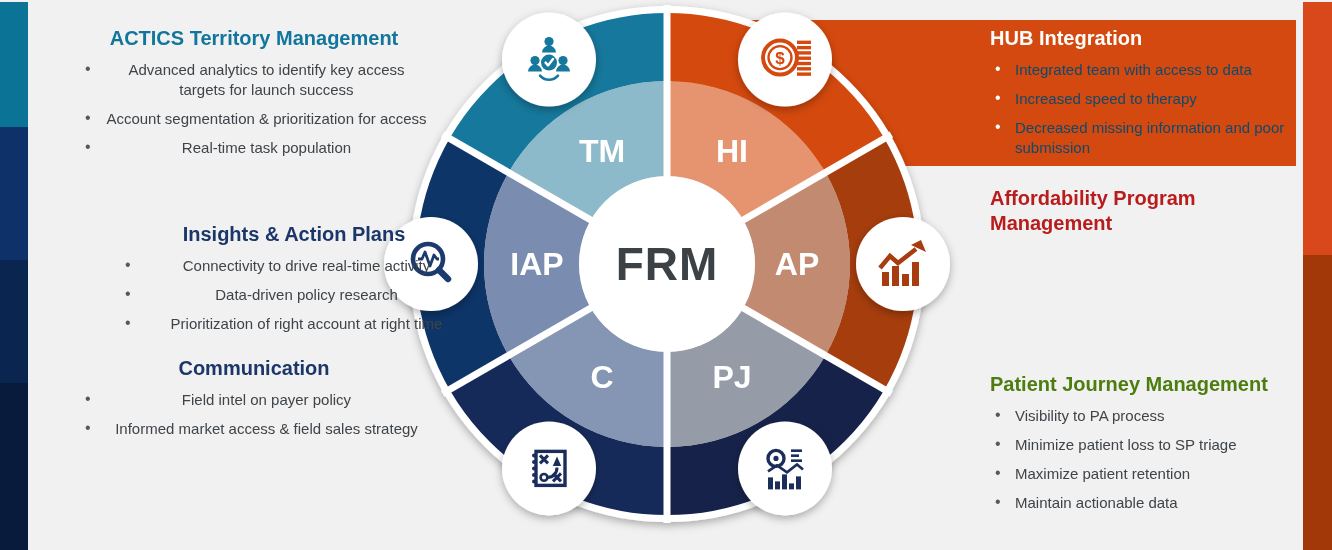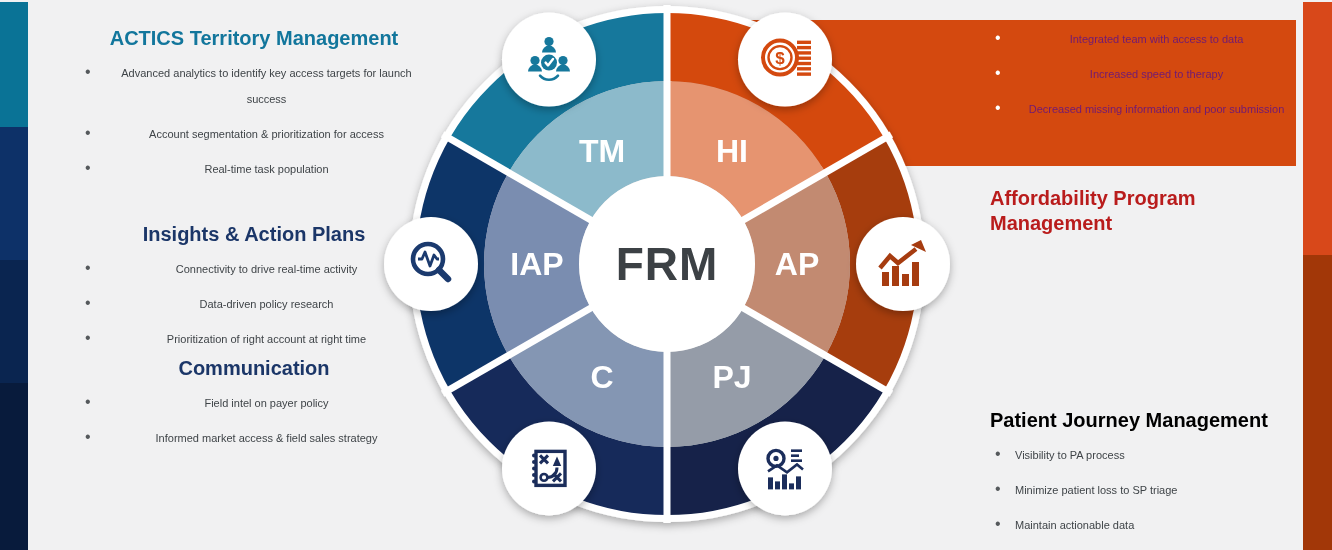--- a/index.html
+++ b/index.html
@@ -18,26 +18,26 @@
   #right-stripe-2{left:1303px;top:255px;width:29px;height:295px;}
   
   #hub-banner{position:absolute;left:672px;top:20px;width:624px;height:146px;z-index:1;}
   
   #wheel-svg{position:absolute;left:0;top:0;z-index:2;}
   
   .panel{position:absolute;z-index:3;top:0;left:0;width:100%;height:100%;pointer-events:none;}
   .panel section{position:absolute;}
   .panel h2{margin:0 0 9px 0;font-size:20px;line-height:25px;font-weight:bold;}
   .panel ul{margin:0;padding:0;list-style:none;}
-  .panel li{position:relative;padding-left:25px;font-size:11px;line-height:26px;
+  .panel li{position:relative;padding-left:25px;font-size:15px;line-height:20px;
             margin-bottom:9px;color:#3f4448;}
   .panel li::before{content:"\2022";position:absolute;left:5px;top:-1px;font-size:16px;color:#55595c;}
   .left-col{left:80px;width:348px;text-align:center;}
   .right-col{left:990px;width:308px;}
-  #section-hub li{color:#701a75;text-align:center;}
+  #section-hub li{color:#0c4a6e;}
   #section-hub li::before{color:#ffffff;}
   .seg-label{font-weight:bold;font-size:32px;fill:#ffffff;}
   .frm-label{font-weight:bold;font-size:46px;fill:#3c4145;letter-spacing:1px;}
 </style>
 </head>
 <body>
 
 <div class="stripe" id="left-stripe-1" style="background: rgb(10, 115, 150);"></div>
 <div class="stripe" id="left-stripe-2" style="background: rgb(13, 49, 104);"></div>
 <div class="stripe" id="left-stripe-3" style="background: rgb(10, 37, 80);"></div>
@@ -168,49 +168,51 @@
 
 <div class="panel" id="left-panel">
     <section class="left-col" id="section-territory" style="top: 26px;">
       <h2 style="color: rgb(18, 118, 156);">ACTICS Territory Management</h2>
       <ul>
         <li>Advanced analytics to identify key access targets for launch success</li>
         <li>Account segmentation &amp; prioritization for access</li>
         <li>Real-time task population</li>
       </ul>
     </section>
-    <section class="left-col" id="section-insights" style="top: 222px;">
+    <section class="left-col" id="section-insights" style="top: 222px; margin-left: 40px;">
       <h2 style="color: rgb(27, 54, 104);">Insights &amp; Action Plans</h2>
       <ul>
         <li>Connectivity to drive real-time activity</li>
         <li>Data-driven policy research</li>
         <li>Prioritization of right account at right time</li>
       </ul>
     </section>
     <section class="left-col" id="section-communication" style="top: 356px;">
       <h2 style="color: rgb(27, 54, 104);">Communication</h2>
       <ul>
         <li>Field intel on payer policy</li>
         <li>Informed market access &amp; field sales strategy</li>
       </ul>
     </section>
   </div>
 
 <div class="panel" id="right-panel">
     <section class="right-col" id="section-hub" style="top: 26px;">
+      <h2 style="color: rgb(255, 255, 255);">HUB Integration</h2>
       <ul>
         <li>Integrated team with access to data</li>
         <li>Increased speed to therapy</li>
         <li>Decreased missing information and poor submission</li>
       </ul>
     </section>
     <section class="right-col" id="section-affordability" style="top: 186px;">
       <h2 style="color: #b91c1c;">Affordability Program Management</h2>
     </section>
     <section class="right-col" id="section-patient-journey" style="top: 372px;">
-      <h2 style="color: #000000; margin-top: 36px;">Patient Journey Management</h2>
+      <h2 style="color: #4d7c0f;">Patient Journey Management</h2>
       <ul>
         <li>Visibility to PA process</li>
         <li>Minimize patient loss to SP triage</li>
+        <li>Maximize patient retention</li>
         <li>Maintain actionable data</li>
       </ul>
     </section>
   </div>
 
 </body></html>

